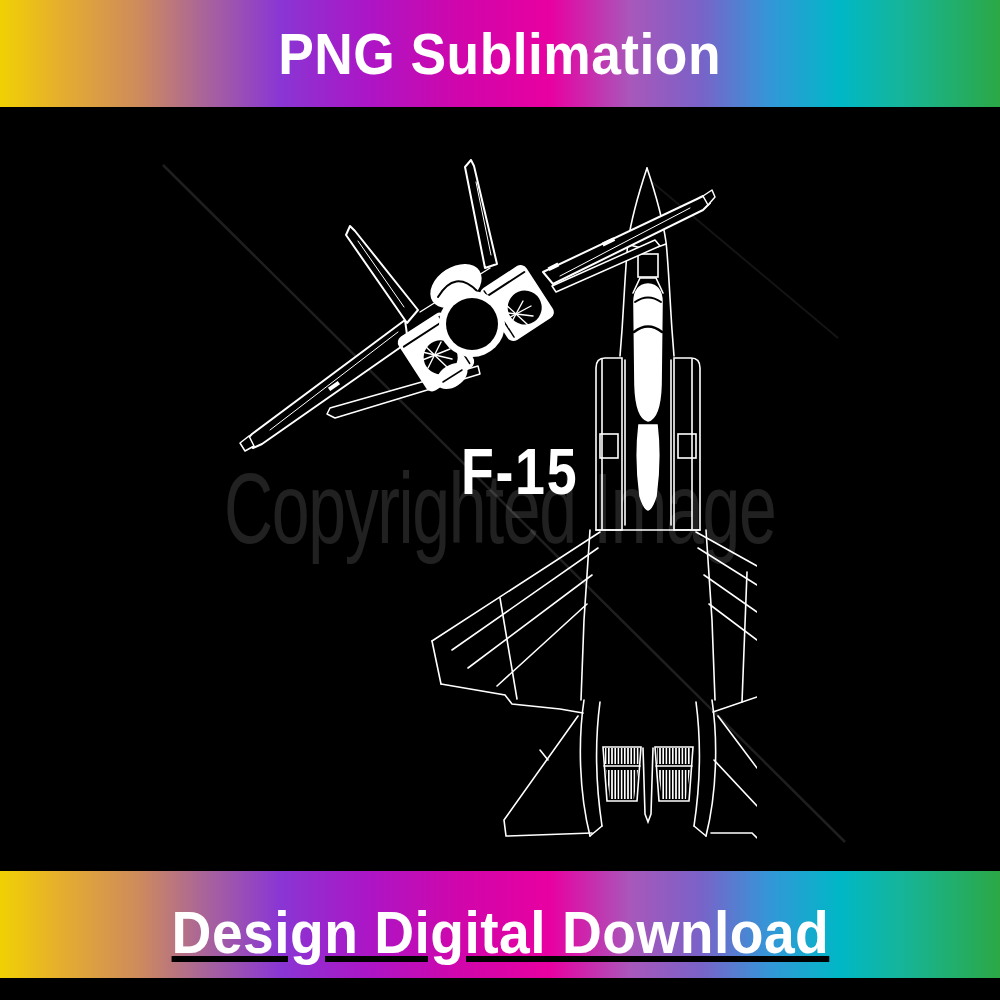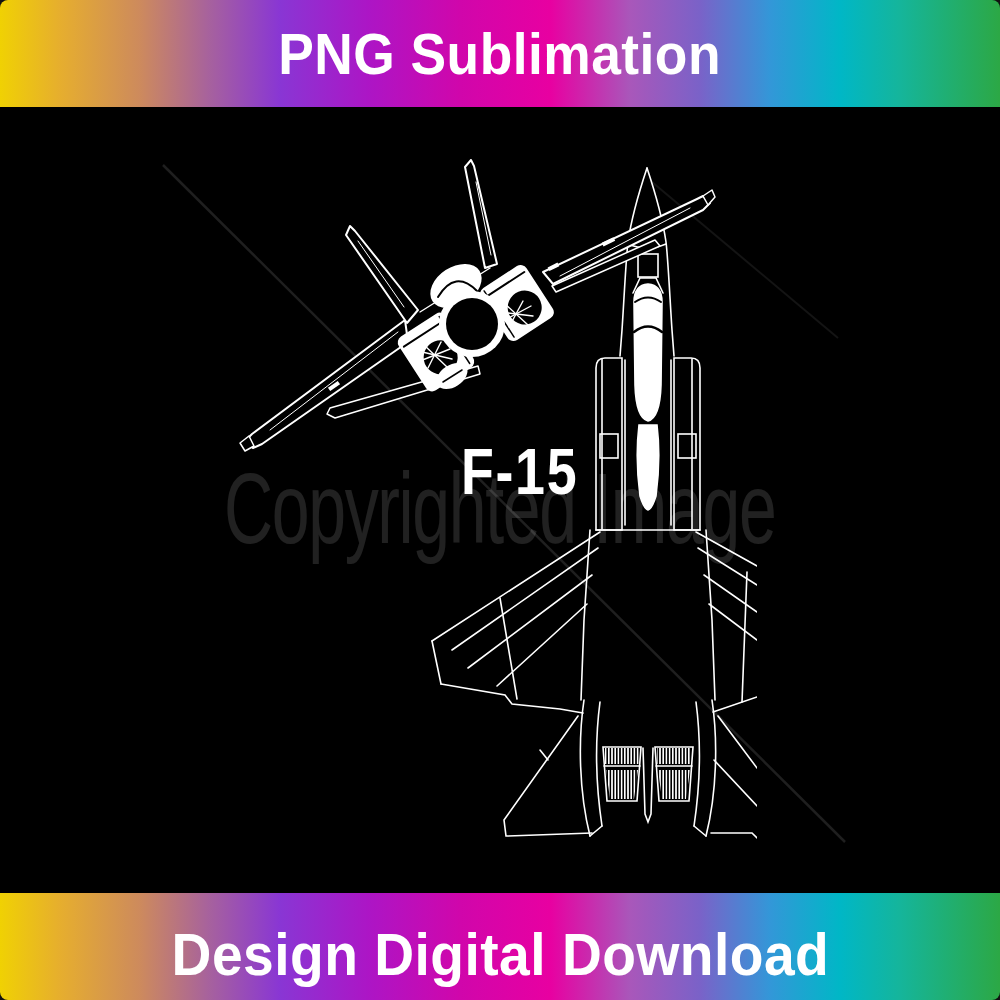--- a/index.html
+++ b/index.html
@@ -1,27 +1,26 @@
 <!DOCTYPE html>
 <html><head>
 <meta charset="utf-8">
 <style>
   html,body{margin:0;padding:0;background:#111;}
   .poster{
     position:relative;width:1000px;height:1000px;margin:0 auto;
     background:#000;overflow:hidden;
     font-family:"Liberation Sans", sans-serif;
-    border-radius:8px;
   }
   .banner{
     position:absolute;left:0;width:1000px;height:107px;
     display:flex;align-items:center;justify-content:center;
   }
   .banner.top{top:0;}
-  .banner.bottom{top:893px;padding-top:16px;box-sizing:border-box;}
+  .banner.bottom{top:871px;padding-top:16px;box-sizing:border-box;text-decoration:underline;}
   .banner-label{
     color:#fff;font-weight:bold;font-size:58px;line-height:1;
     transform:scaleX(0.92);transform-origin:center;
     white-space:nowrap;letter-spacing:0.5px;
   }
   .banner.bottom .banner-label{font-size:60px;}
   .art{position:absolute;left:0;top:107px;width:1000px;height:786px;}
   .watermark-text{
     position:absolute;left:224px;top:458px;
     font-size:100px;font-weight:normal;line-height:1;

